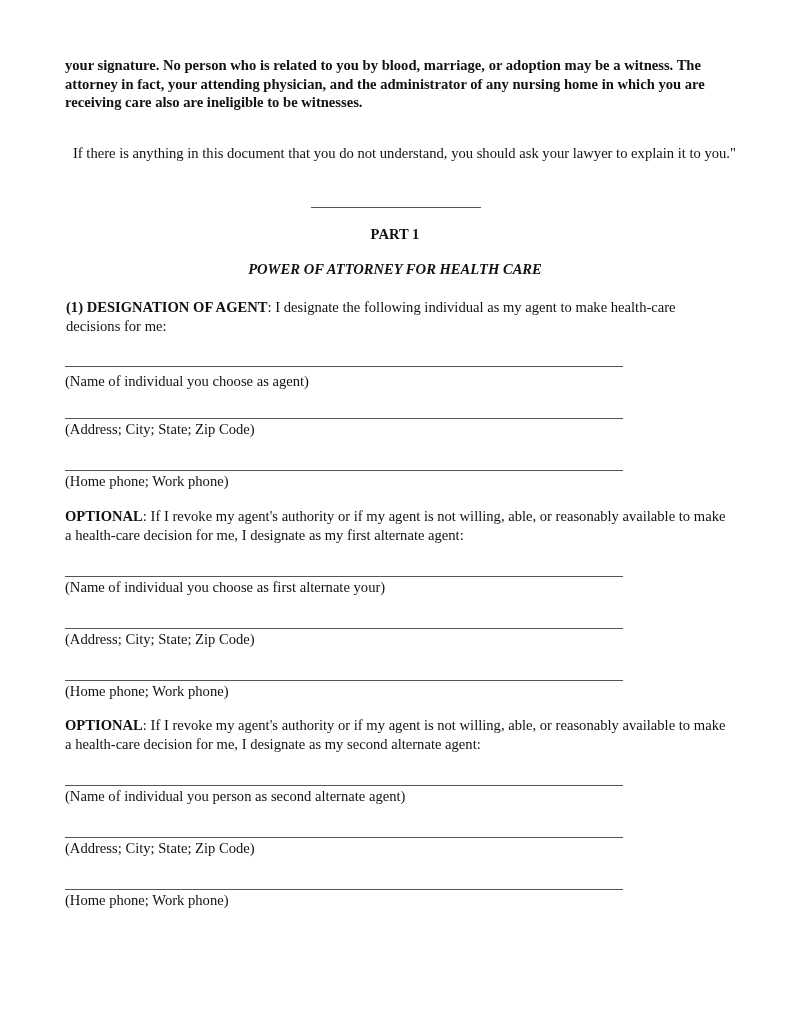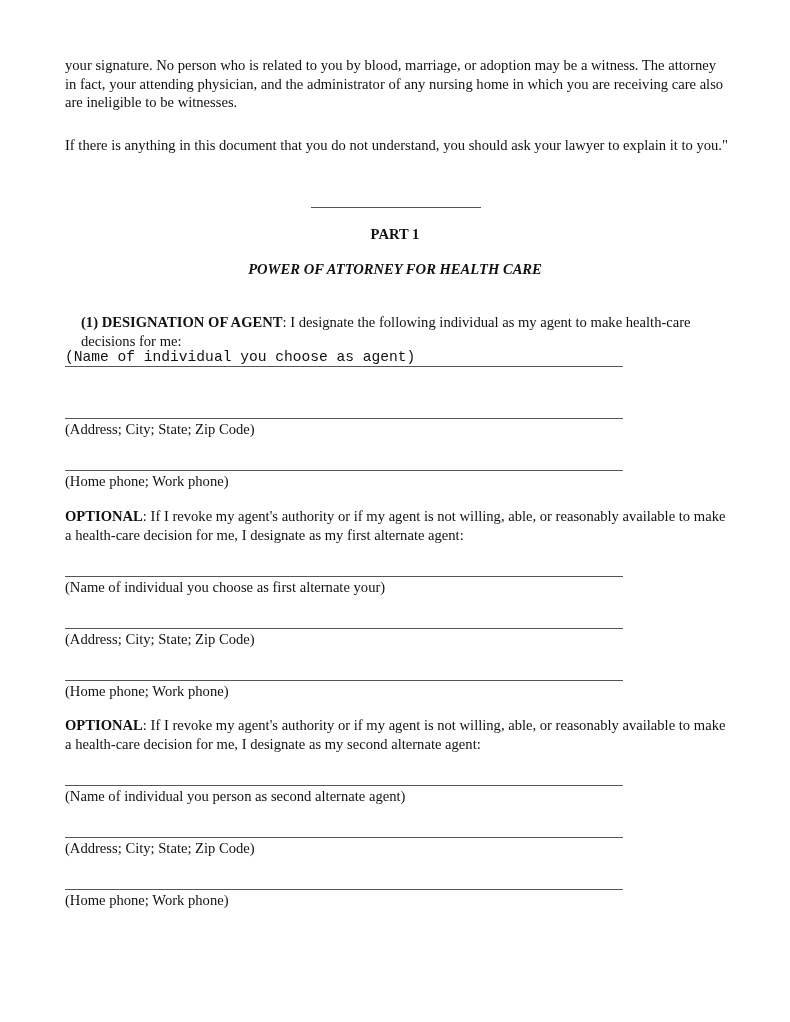--- a/index.html
+++ b/index.html
@@ -11,32 +11,32 @@
   .sig-line { left: 65px; width: 558px; height: 0; border-top: 1px solid #555; }
   .caption { left: 65px; line-height: 18px; }
   .sep { left: 311px; width: 170px; border-top: 1px solid #555; height: 0; }
   b { font-weight: bold; }
 </style>
 </head>
 <body>
 
 <div>
 
-  <p class="abs para" style="top:56px;margin:0;">your signature. No person who is related to you by blood, marriage, or adoption may be a witness. The attorney in fact, your attending physician, and the administrator of any nursing home in which you are receiving care also are ineligible to be witnesses.</p>
-  <p class="abs para" style="top:136px;margin:0;">If there is anything in this document that you do not understand, you should ask your lawyer to explain it to you."</p>
+  <p class="abs para" style="top:56px;margin:0;font-weight:bold;">your signature. No person who is related to you by blood, marriage, or adoption may be a witness. The attorney in fact, your attending physician, and the administrator of any nursing home in which you are receiving care also are ineligible to be witnesses.</p>
+  <p class="abs para" style="top:136px;margin:8px;">If there is anything in this document that you do not understand, you should ask your lawyer to explain it to you."</p>
 
   <div class="abs sep" style="top:207px;"></div>
 
   <div class="abs center" style="top:226px;">PART 1</div>
   <div class="abs center" style="top:261px;font-style:italic;">POWER OF ATTORNEY FOR HEALTH CARE</div>
 
-  <p class="abs para" style="top:297px;margin:16px;"><b>(1) DESIGNATION OF AGENT</b><span>: I designate the following individual as my agent to make health-care decisions for me:</span></p>
+  <p class="abs para" style="top:297px;margin:1px;"><b>(1) DESIGNATION OF AGENT</b><span>: I designate the following individual as my agent to make health-care decisions for me:</span></p>
 
   <div class="abs sig-line" style="top:366px;"></div>
-  <div class="abs caption" style="top:348px;font-family:Liberation Mono, monospace;">(Name of individual you choose as agent)</div>
+  <div class="abs caption" style="top:372px;">(Name of individual you choose as agent)</div>
   <div class="abs sig-line" style="top:418px;"></div>
   <div class="abs caption" style="top:420px;">(Address; City; State; Zip Code)</div>
   <div class="abs sig-line" style="top:470px;"></div>
   <div class="abs caption" style="top:472px;">(Home phone; Work phone)</div>
 
   <p class="abs para" style="top:507px;margin:0;"><b>OPTIONAL</b><span>: If I revoke my agent's authority or if my agent is not willing, able, or reasonably available to make a health-care decision for me, I designate as my first alternate agent:</span></p>
 
   <div class="abs sig-line" style="top:576px;"></div>
   <div class="abs caption" style="top:578px;">(Name of individual you choose as first alternate your)</div>
   <div class="abs sig-line" style="top:628px;"></div>

